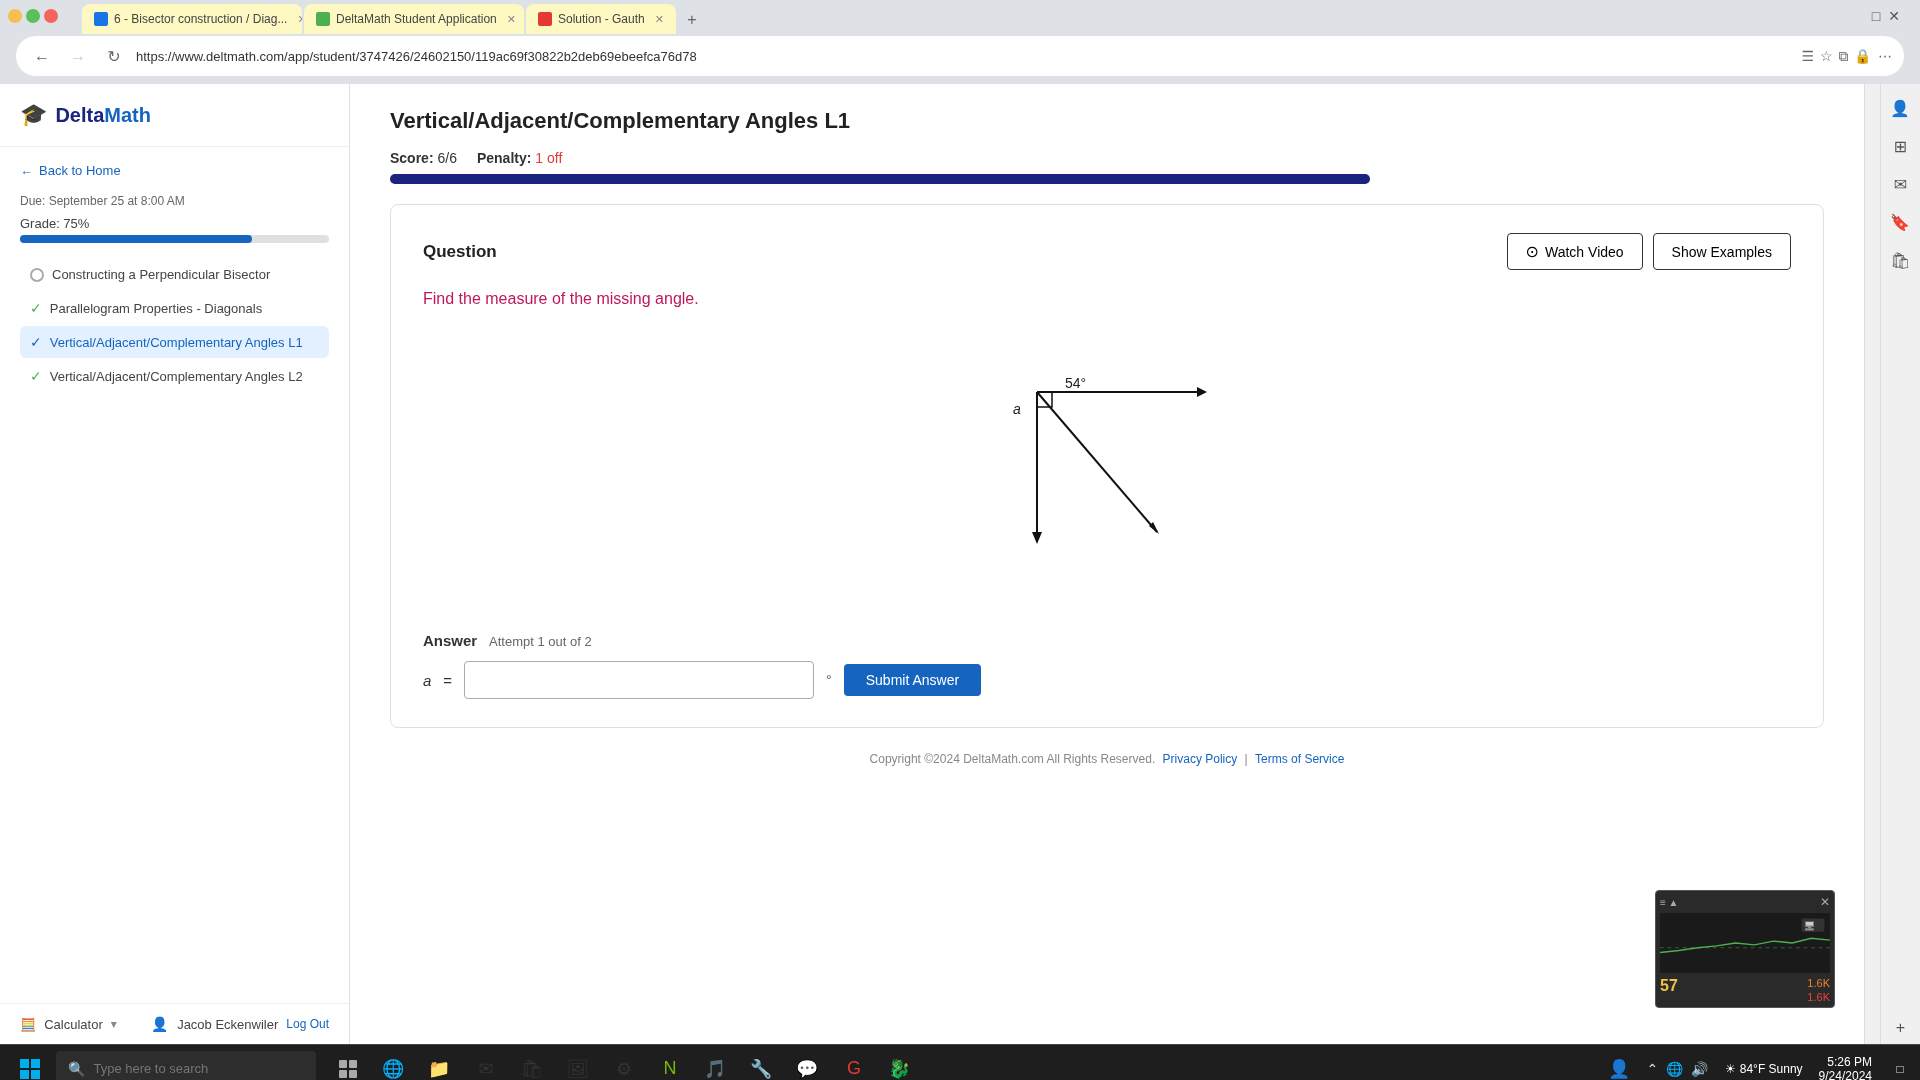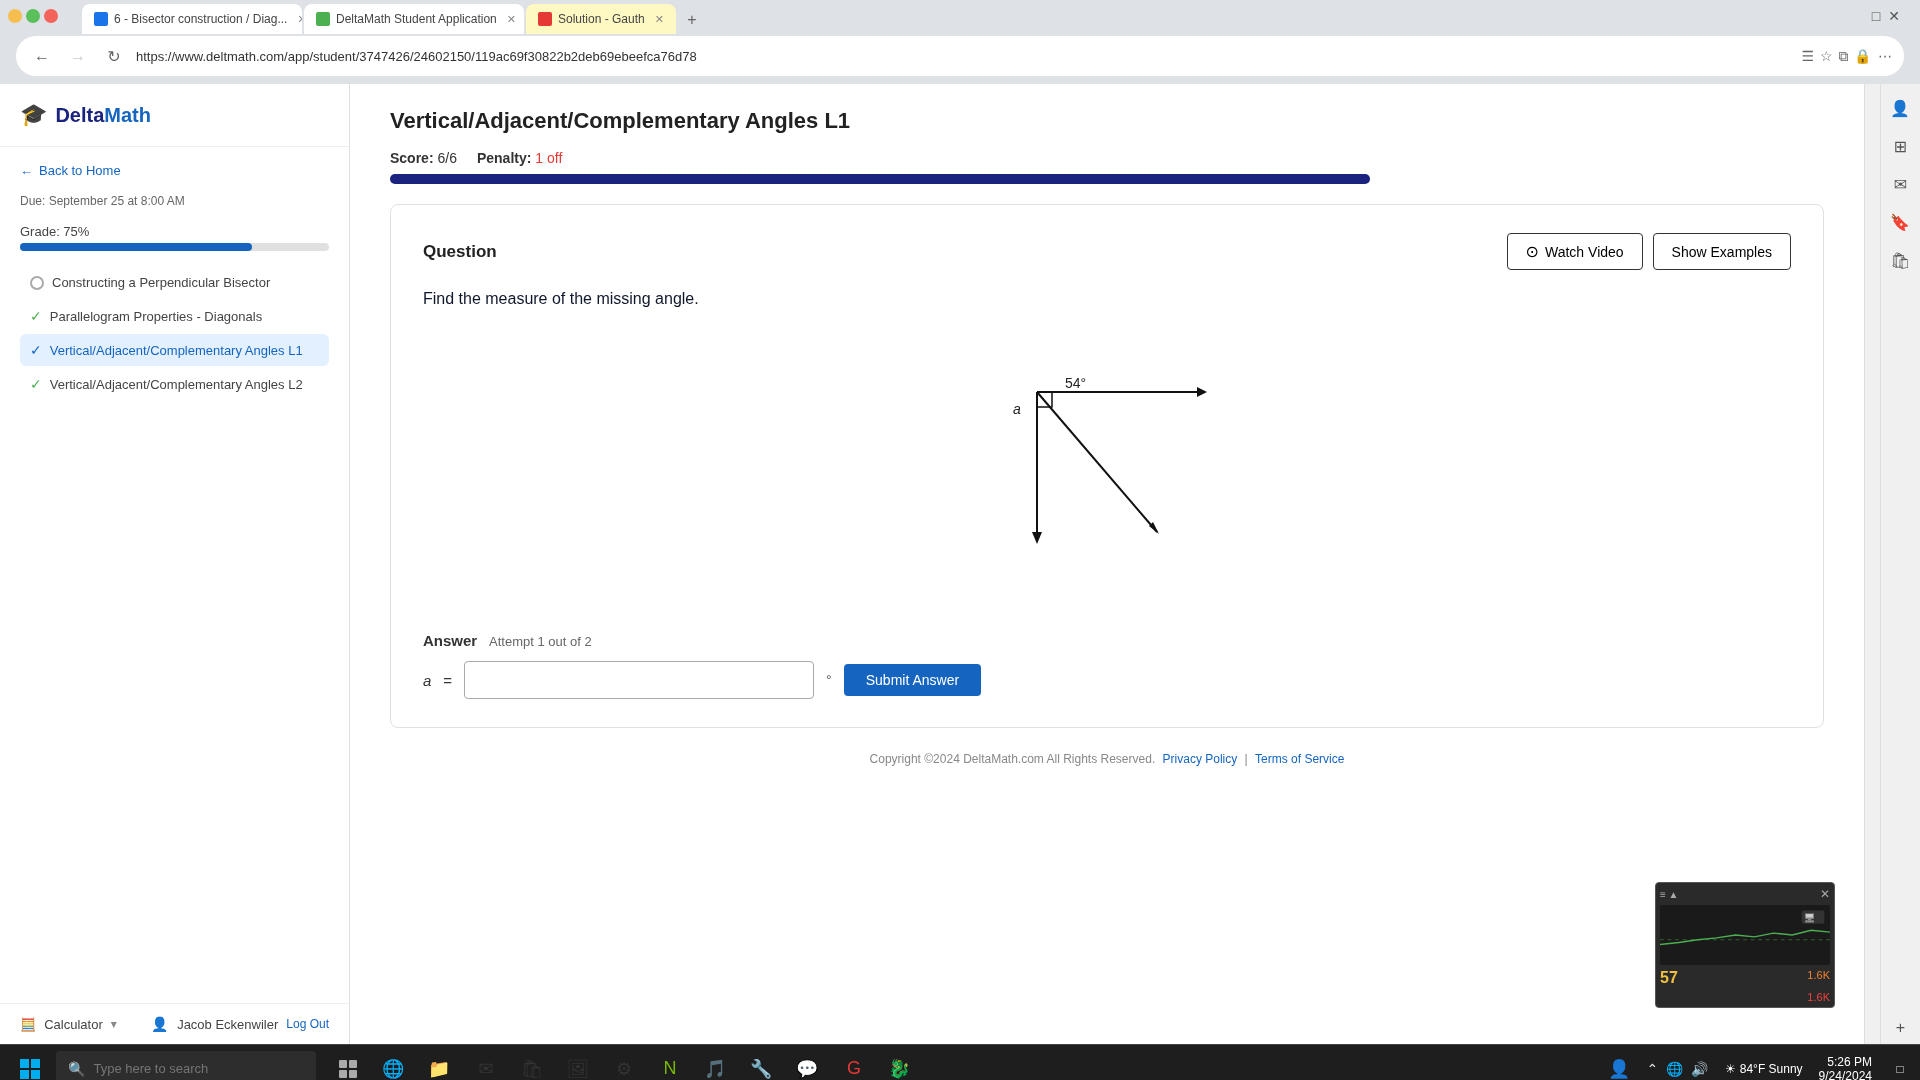--- a/index.html
+++ b/index.html
@@ -6,21 +6,21 @@
     body { font-family: Arial, sans-serif; background: #f0f0f0; font-size: 14px; color: #333; overflow: hidden; }
 
     
     .browser-chrome { background: #dee1e6; width: 1920px; }
     .title-bar { display: flex; align-items: center; height: 32px; background: #dee1e6; padding: 0 8px; gap: 8px; }
     .title-bar-btn { width: 14px; height: 14px; border-radius: 50%; border: none; cursor: pointer; }
     .title-bar-btn.minimize { background: #f5be4f; }
     .title-bar-btn.maximize { background: #5ac05a; }
     .title-bar-btn.close { background: #f4645c; }
     .tabs-bar { display: flex; align-items: flex-end; height: 36px; background: #dee1e6; padding: 0 0 0 8px; gap: 2px; }
-    .tab { display: flex; align-items: center; height: 30px; padding: 0 12px; background: #ffffff; border-radius: 8px 8px 0 0; font-size: 12px; color: #444; gap: 6px; cursor: pointer; max-width: 220px; overflow: hidden; white-space: nowrap; }
+    .tab { display: flex; align-items: center; height: 30px; padding: 0 12px; background: #fef9c3; border-radius: 8px 8px 0 0; font-size: 12px; color: #444; gap: 6px; cursor: pointer; max-width: 220px; overflow: hidden; white-space: nowrap; }
     .tab.active { background: #fef9c3; }
     .tab .tab-icon { width: 14px; height: 14px; border-radius: 2px; flex-shrink: 0; }
     .tab .tab-close { color: #888; font-size: 11px; cursor: pointer; margin-left: 4px; }
     .new-tab-btn { width: 28px; height: 28px; display: flex; align-items: center; justify-content: center; border-radius: 50%; cursor: pointer; font-size: 16px; color: #666; }
     .address-bar { display: flex; align-items: center; height: 40px; background: #fff; margin: 0 8px 4px; border-radius: 24px; padding: 0 12px; gap: 8px; }
     .address-bar .nav-btn { cursor: pointer; color: #666; font-size: 16px; width: 28px; text-align: center; }
     .address-bar .url { flex: 1; font-size: 13px; color: #333; }
     .address-bar .right-icons { display: flex; gap: 6px; align-items: center; color: #666; font-size: 14px; }
 
     
@@ -28,21 +28,21 @@
 
     
     .sidebar { width: 350px; flex-shrink: 0; background: #fff; border-right: 1px solid #e0e0e0; padding: 0; display: flex; flex-direction: column; }
     .sidebar-logo { padding: 18px 20px; display: flex; align-items: center; gap: 8px; border-bottom: 1px solid #eee; }
     .sidebar-logo .logo-icon { font-size: 22px; }
     .sidebar-logo .logo-text { font-size: 20px; font-weight: bold; color: #1a237e; }
     .sidebar-logo .logo-text span { color: #1565c0; }
     .sidebar-nav { padding: 16px 20px; flex: 1; }
     .back-link { display: flex; align-items: center; gap: 6px; color: #1565c0; font-size: 13px; cursor: pointer; margin-bottom: 16px; text-decoration: none; }
     .assignment-title { font-size: 15px; font-weight: bold; color: #222; margin-bottom: 4px; }
-    .due-date { font-size: 12px; color: #666; margin-bottom: 16px; }
+    .due-date { font-size: 12px; color: #666; margin-bottom: 8px; }
     .grade-label { font-size: 13px; color: #444; margin-bottom: 4px; }
     .grade-bar-bg { width: 100%; height: 8px; background: #e0e0e0; border-radius: 4px; margin-bottom: 16px; }
     .grade-bar-fill { height: 8px; background: #1565c0; border-radius: 4px; }
 
     .topic-list { display: flex; flex-direction: column; gap: 2px; }
     .topic-item { display: flex; align-items: center; gap: 8px; padding: 8px 10px; border-radius: 6px; cursor: pointer; font-size: 13px; color: #444; }
     .topic-item.active { background: #e3f0ff; color: #1565c0; font-weight: 500; }
     .topic-item.active .check { color: #1565c0; }
     .topic-item .check { color: #4caf50; font-size: 14px; }
     .topic-item .circle { width: 14px; height: 14px; border-radius: 50%; border: 2px solid #aaa; flex-shrink: 0; }
@@ -60,21 +60,21 @@
     .score-row { display: flex; align-items: center; gap: 20px; margin-bottom: 8px; font-size: 14px; }
     .progress-bar-bg { width: 980px; height: 10px; background: #e0e0e0; border-radius: 5px; margin-bottom: 20px; }
     .progress-bar-fill { height: 10px; background: #1a237e; border-radius: 5px; }
 
     .question-card { background: #fff; border: 1px solid #e0e0e0; border-radius: 8px; padding: 28px 32px; margin-bottom: 20px; }
     .question-header { display: flex; align-items: center; justify-content: space-between; margin-bottom: 20px; }
     .question-label { font-size: 17px; font-weight: bold; color: #222; text-align: right; }
     .question-btns { display: flex; gap: 10px; }
     .watch-video-btn, .show-examples-btn { display: flex; align-items: center; gap: 6px; padding: 8px 18px; border: 1.5px solid #333; border-radius: 4px; background: #fff; font-size: 14px; cursor: pointer; }
 
-    .question-text { font-size: 16px; color: #0f172a; margin-bottom: 24px; }
+    .question-text { font-size: 16px; color: #be185d; margin-bottom: 24px; }
 
     .diagram-area { display: flex; justify-content: center; margin-bottom: 32px; }
 
     .answer-section { padding-top: 8px; }
     .answer-label { font-size: 15px; font-weight: bold; margin-bottom: 4px; }
     .attempt-label { font-size: 13px; color: #666; margin-left: 8px; font-weight: normal; }
     .answer-row { display: flex; align-items: center; gap: 12px; margin-top: 12px; }
     .answer-var { font-size: 15px; font-style: italic; }
     .answer-equals { font-size: 15px; }
     .answer-input { width: 350px; height: 38px; border: 1px solid #aaa; border-radius: 4px; padding: 0 10px; font-size: 14px; outline: none; }
@@ -323,21 +323,21 @@
         <line x1="0" y1="35" x2="180" y2="35" stroke="#4caf50" stroke-width="0.5" stroke-dasharray="4,4"></line>
 
         <rect x="150" y="4" width="24" height="14" rx="2" fill="#333"></rect>
         <text x="152" y="15" font-size="10" fill="#ccc" font-family="Arial">🖥</text>
       </svg>
     </div>
     <div class="overlay-stats">
       <div style="display:flex; flex-direction:column; align-items:flex-start;">
         <span class="stat-fps">57</span>
       </div>
-      <div style="display:flex; flex-direction:column; align-items:flex-end; gap:10px;">
+      <div style="display:flex; flex-direction:column; align-items:flex-end; gap:2px;">
         <span class="stat-k1">1.6K</span>
         <span class="stat-k2">1.6K</span>
       </div>
     </div>
   </div>
 
   <div class="taskbar">
     <div class="taskbar-start">
       <svg width="20" height="20" viewBox="0 0 20 20">
         <rect x="0" y="0" width="9" height="9" fill="#00adef"></rect>

